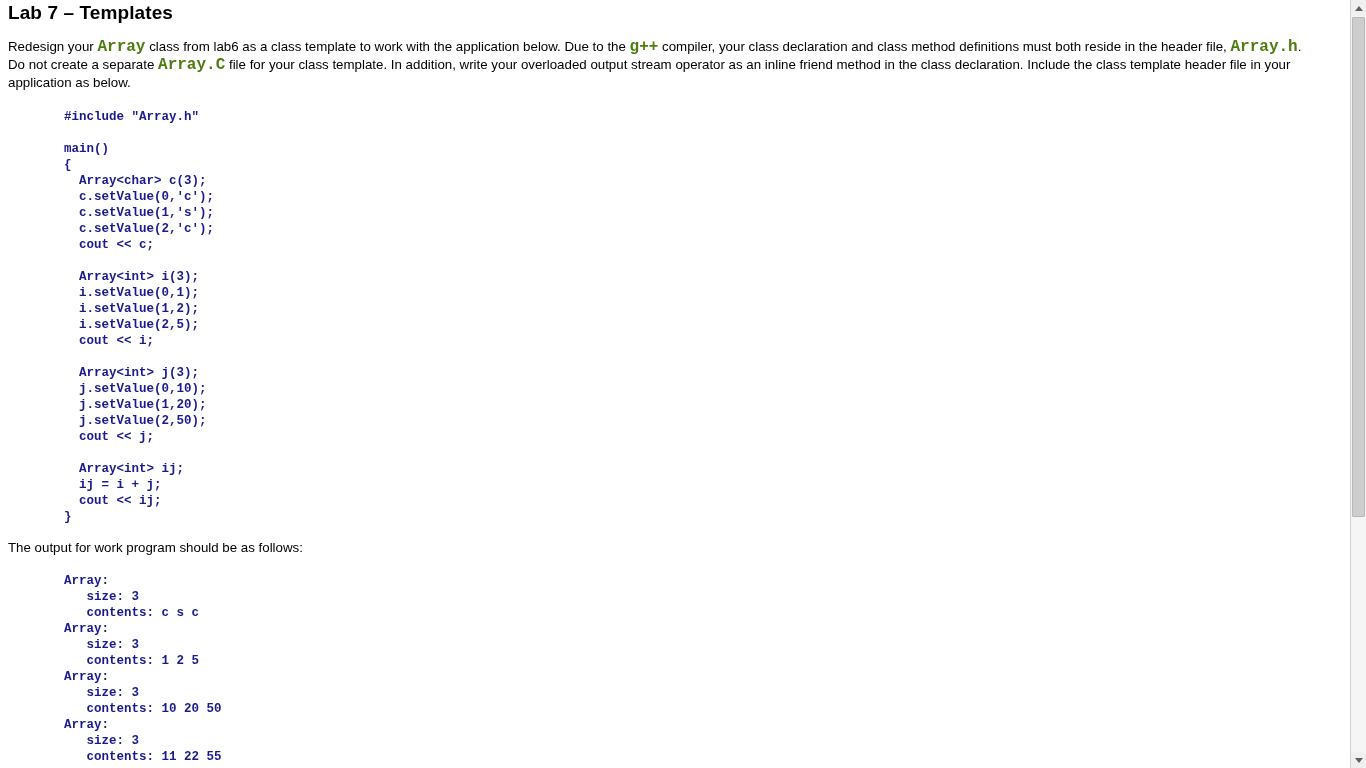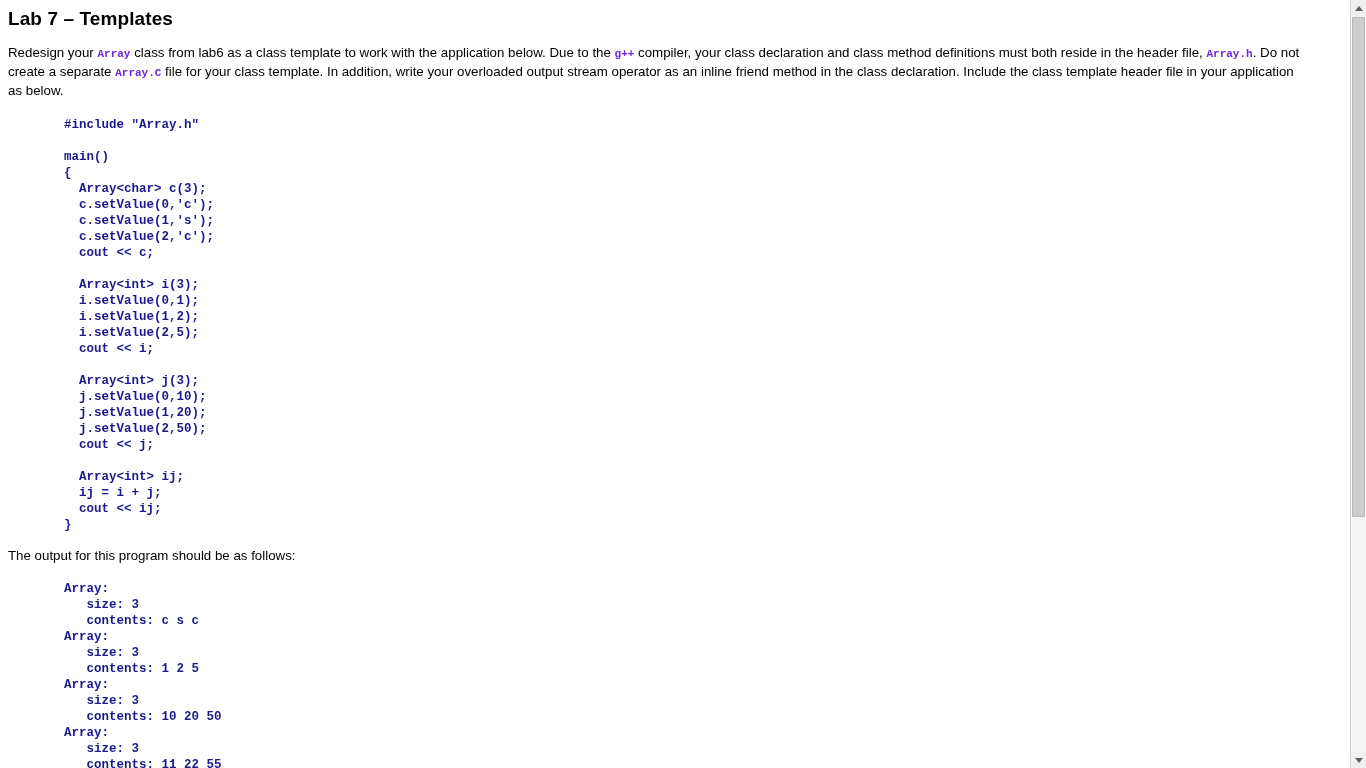--- a/index.html
+++ b/index.html
@@ -20,42 +20,42 @@
     height: 768px;
     box-sizing: border-box;
   }
   .content {
     position: absolute;
     left: 0;
     top: 0;
     width: 1350px;
     height: 768px;
     box-sizing: border-box;
-    padding: 6px 10px 0 8px;
+    padding: 0 10px 0 8px;
     overflow: hidden;
   }
   h1.title {
     font-family: "Liberation Sans", sans-serif;
     font-size: 19px;
     font-weight: bold;
     margin: 2px 0 14px 0;
     color: #000000;
     letter-spacing: 0.1px;
   }
   p.para {
     font-size: 13.3px;
     line-height: 17px;
     margin: 0 0 8px 0;
     color: #000000;
     max-width: 1300px;
   }
   code.inline {
     font-family: "Liberation Mono", monospace;
-    font-size: 11px;
-    color: #6d28d9;
+    font-size: 16px;
+    color: #4d7c0f;
     font-weight: bold;
     letter-spacing: 0;
   }
   b.strong {
     font-weight: normal;
   }
   pre.code {
     font-family: "Liberation Mono", monospace;
     font-size: 12.5px;
     line-height: 16px;
@@ -163,21 +163,21 @@
   j.setValue(0,10);
   j.setValue(1,20);
   j.setValue(2,50);
   cout &lt;&lt; j;
 
   Array&lt;int&gt; ij;
   ij = i + j;
   cout &lt;&lt; ij;
 }</pre>
 
-    <p class="para output-lead">The output for this program should be as follows:</p>
+    <p class="para output-lead">The output for work program should be as follows:</p>
 
     <pre class="code block-output">Array:
    size: 3
    contents: c s c
 Array:
    size: 3
    contents: 1 2 5
 Array:
    size: 3
    contents: 10 20 50

